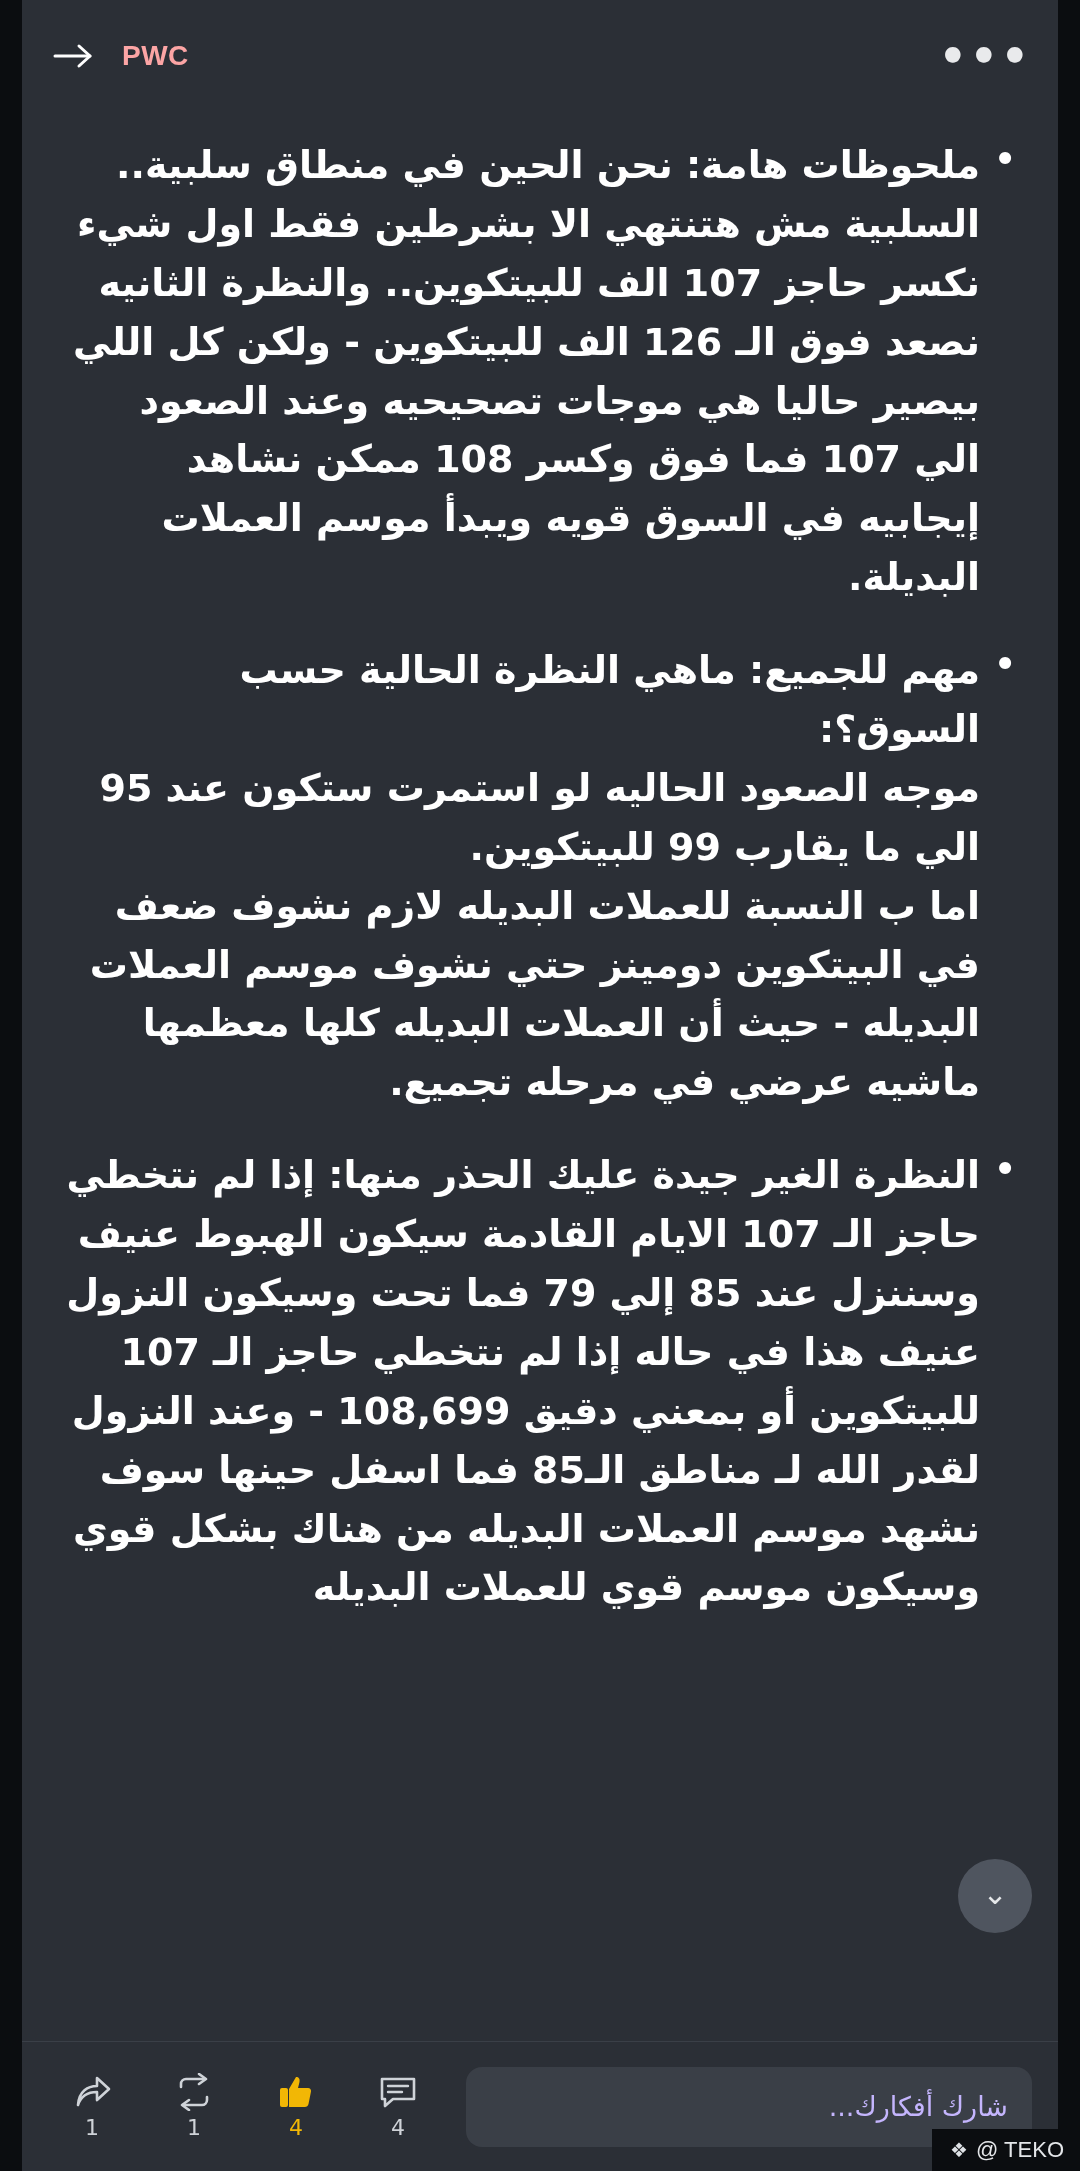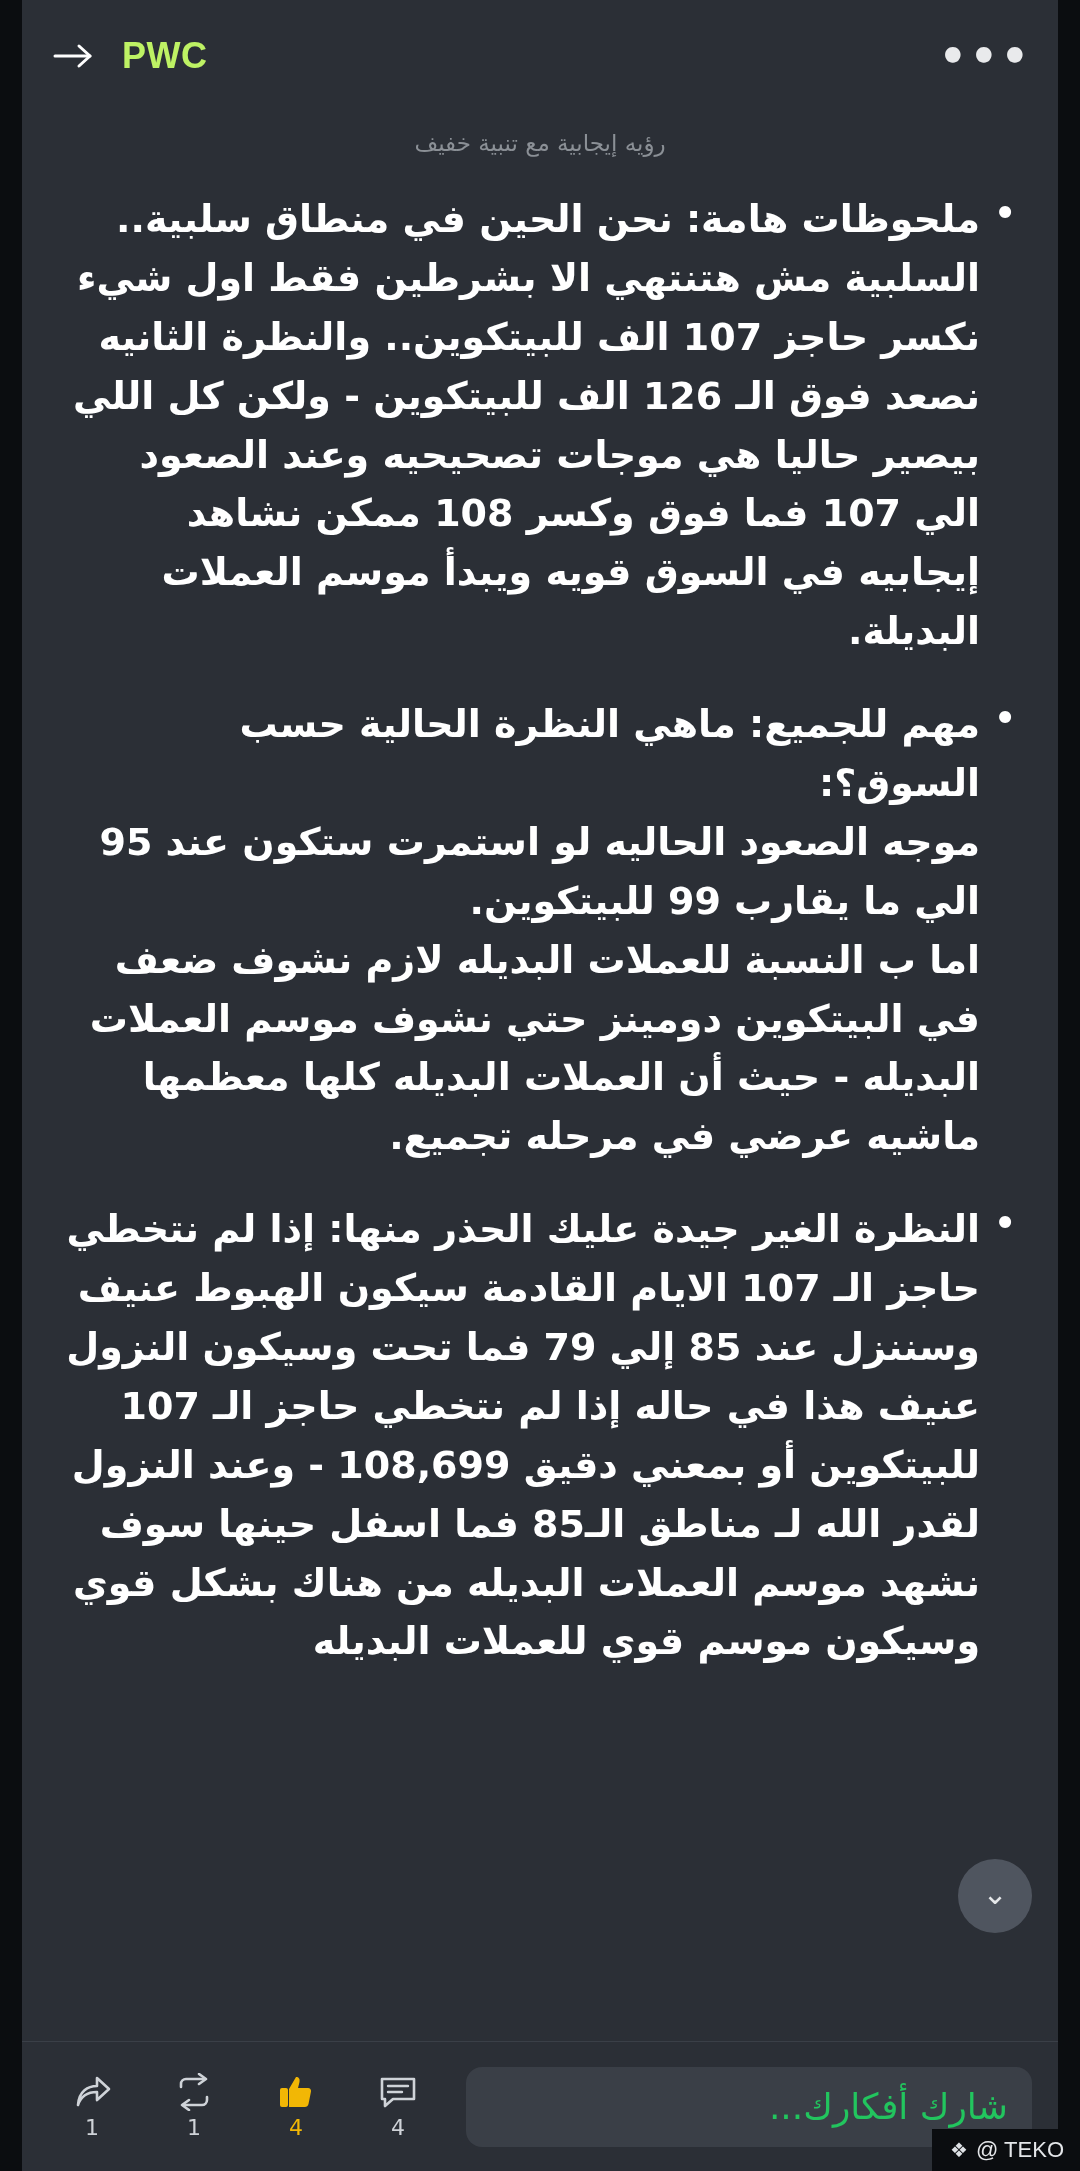--- a/index.html
+++ b/index.html
@@ -49,22 +49,22 @@
     align-items: center;
     justify-content: space-between;
     padding: 0 26px 0 30px;
   }
   .header-right {
     display: flex;
     align-items: center;
     gap: 26px;
   }
   .title {
-    color: #bef264;
-    font-size: 36px;
+    color: #fca5a5;
+    font-size: 28px;
     font-weight: 700;
     letter-spacing: .5px;
     font-family: "Liberation Sans", sans-serif;
   }
   .arrow-icon {
     color: #ffffff;
     font-size: 40px;
     line-height: 1;
     display: block;
   }
@@ -180,22 +180,22 @@
     margin-left: 14px;
     height: 80px;
     border-radius: 16px;
     background: #3a3f47;
     display: flex;
     align-items: center;
     justify-content: flex-end;
     padding: 0 24px;
   }
   .compose .ph {
-    color: #22c55e;
-    font-size: 36px;
+    color: #c4b5fd;
+    font-size: 27px;
     direction: rtl;
     font-family: "DejaVu Sans", sans-serif;
   }
 
   
   .watermark {
     position: absolute;
     right: 0;
     bottom: 0;
     background: #0b0d10;
@@ -228,21 +228,20 @@
         <div class="title">PWC</div>
         <div class="arrow-icon">
           <svg width="44" height="30" viewBox="0 0 44 30" fill="none">
             <path d="M3 15 H38" stroke="#ffffff" stroke-width="3" stroke-linecap="round"></path>
             <path d="M27 5 L38 15 L27 25" stroke="#ffffff" stroke-width="3" stroke-linecap="round" stroke-linejoin="round"></path>
           </svg>
         </div>
       </div>
     </div>
 
-    <div class="subtitle">رؤيه إيجابية مع تنبية خفيف</div>
 
     <div class="body-scroll">
       <ul class="notes">
         <li>ملحوظات هامة: نحن الحين في منطاق سلبية.. السلبية مش هتنتهي الا بشرطين فقط اول شيء نكسر حاجز 107 الف للبيتكوين.. والنظرة الثانيه نصعد فوق الـ 126 الف للبيتكوين - ولكن كل اللي بيصير حاليا هي موجات تصحيحيه وعند الصعود الي 107 فما فوق وكسر 108 ممكن نشاهد إيجابيه في السوق قويه ويبدأ موسم العملات البديلة.</li>
         <li>مهم للجميع: ماهي النظرة الحالية حسب السوق؟:
 موجه الصعود الحاليه لو استمرت ستكون عند 95 الي ما يقارب 99 للبيتكوين.
 اما ب النسبة للعملات البديله لازم نشوف ضعف في البيتكوين دومينز حتي نشوف موسم العملات البديله - حيث أن العملات البديله كلها معظمها ماشيه عرضي في مرحله تجميع.</li>
         <li>النظرة الغير جيدة عليك الحذر منها: إذا لم نتخطي حاجز الـ 107 الايام القادمة سيكون الهبوط عنيف وسننزل عند 85 إلي 79 فما تحت وسيكون النزول عنيف هذا في حاله إذا لم نتخطي حاجز الـ 107 للبيتكوين أو بمعني دقيق 108,699 - وعند النزول لقدر الله لـ مناطق الـ85 فما اسفل حينها سوف نشهد موسم العملات البديله من هناك بشكل قوي وسيكون موسم قوي للعملات البديله</li>
       </ul>
       <div class="fade"></div>

